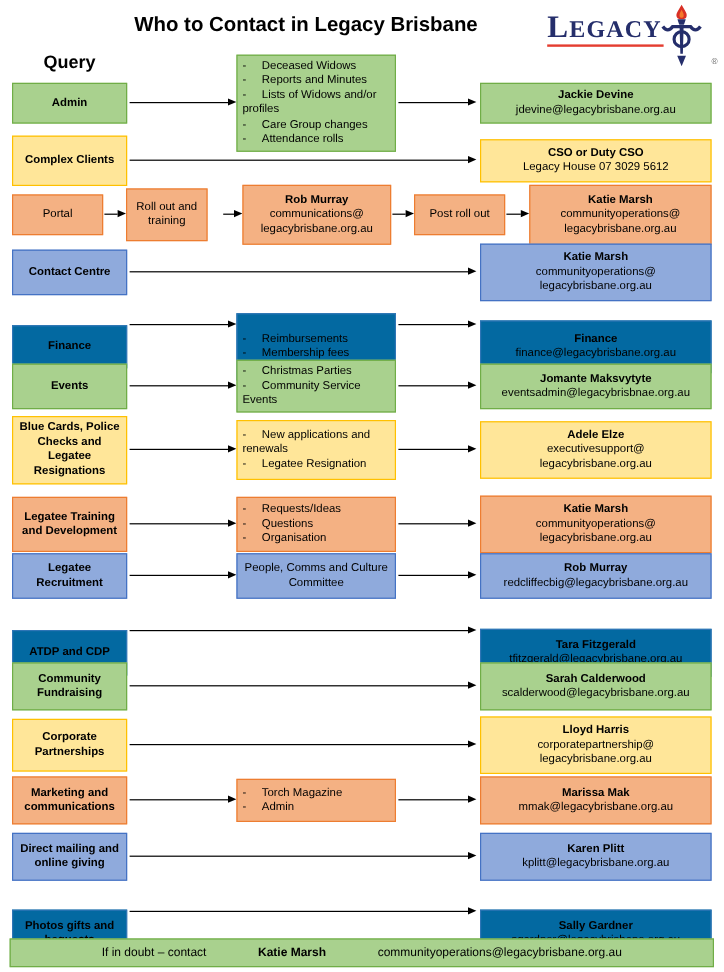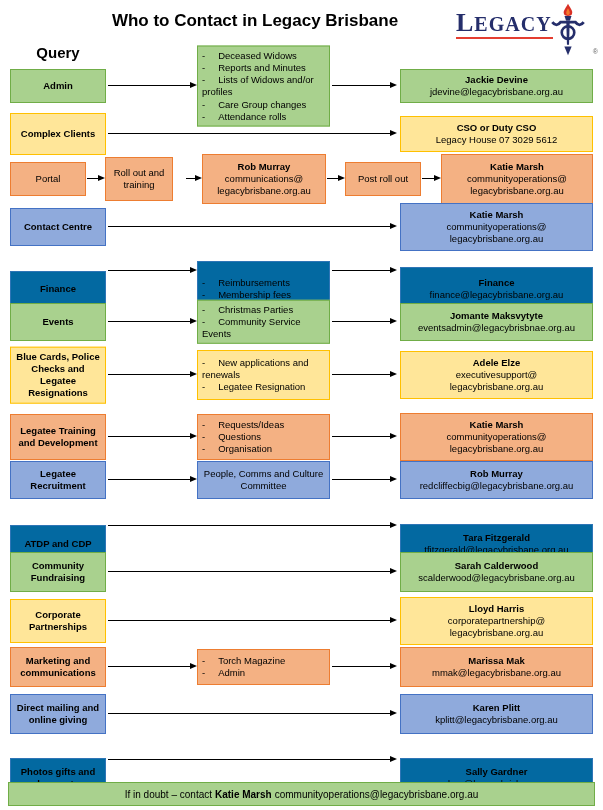--- a/index.html
+++ b/index.html
@@ -66,21 +66,21 @@
   .a-qm   { left:108px; width:82px; }
   .a-mc   { left:332px; width:58px; }
   .a-long { left:108px; width:282px; }
   .ap1 { left:87px;  width:11px; }
   .ap2 { left:186px; width:9px;  }
   .ap3 { left:327px; width:11px; }
   .ap4 { left:422px; width:12px; }
 
   .footer { position:absolute; left:8px; top:782px; width:587px; height:24px; box-sizing:border-box;
             background:#a9d18e; border:1.2px solid #70ad47; display:flex; align-items:center;
-            justify-content:center; font-size:10px; }
+            justify-content:center; font-size:10px;gap:40px; }
   .footer .fname { font-weight:bold; margin:0 3px; }
 </style>
 </head>
 <body>
 
 <div class="page">
 
   <div class="title">Who to Contact in Legacy Brisbane</div>
 
   <div class="logo">

